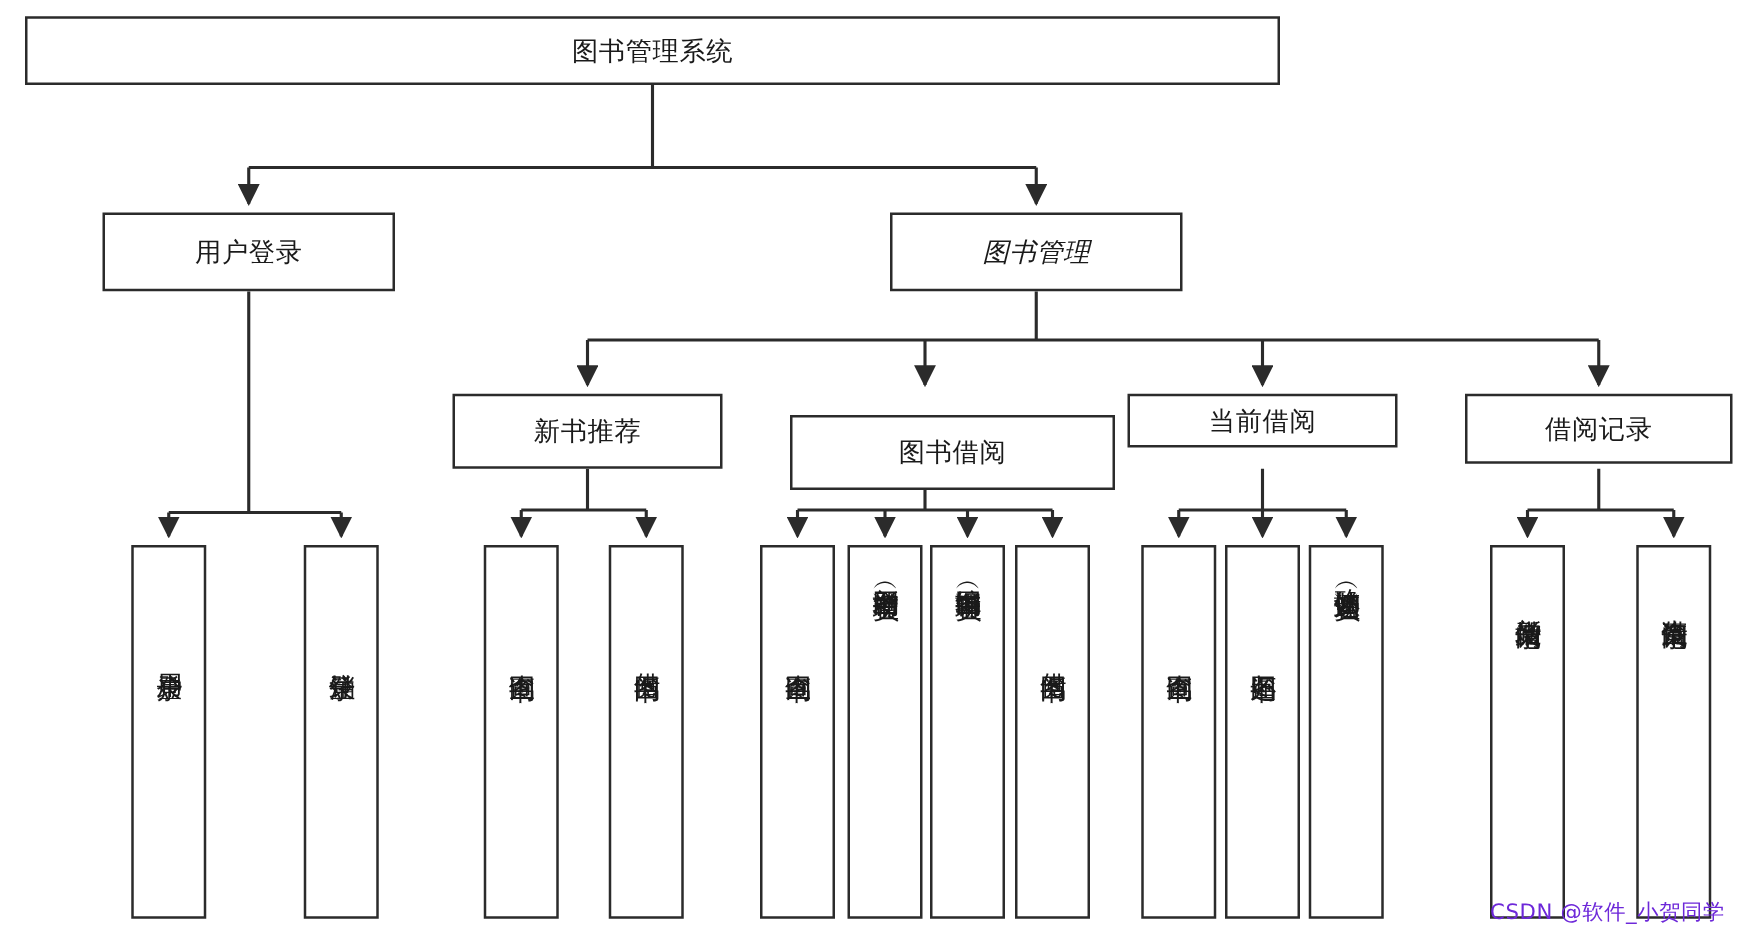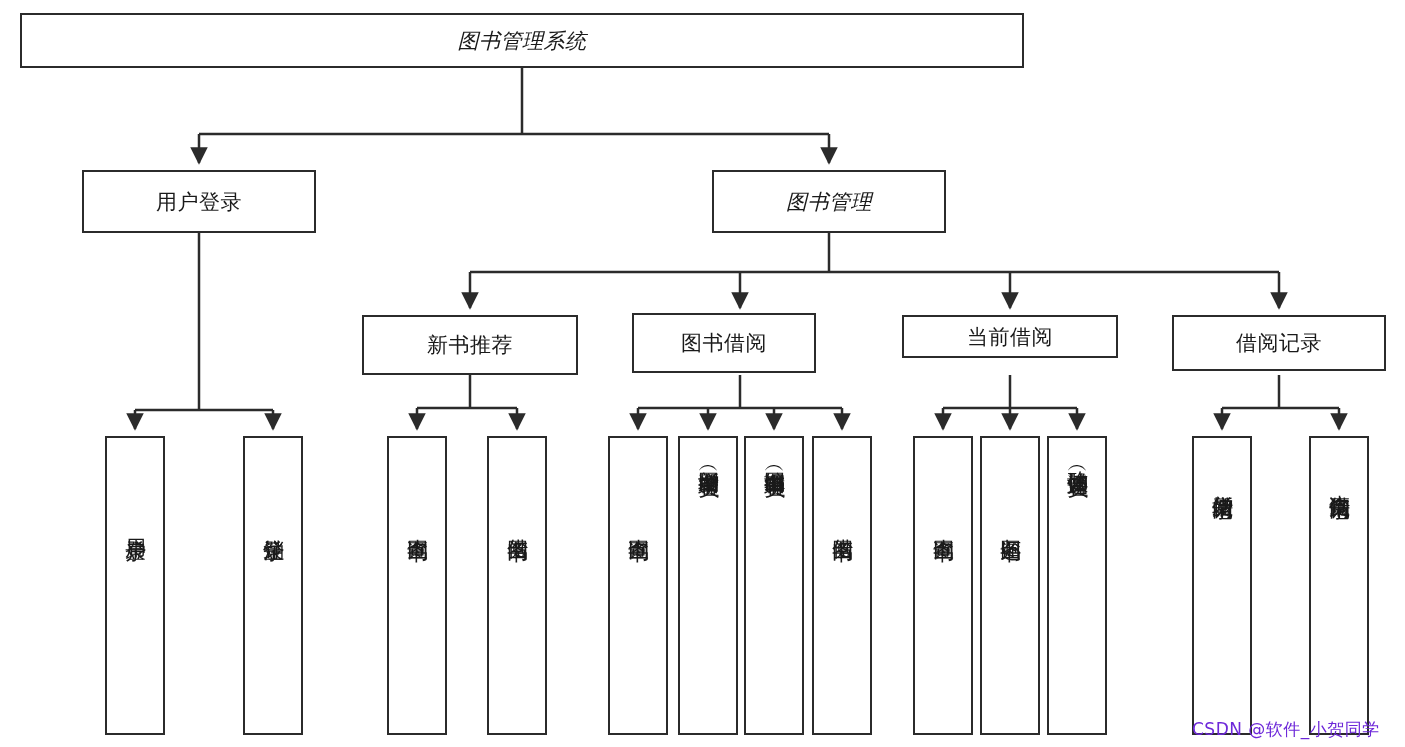--- a/index.html
+++ b/index.html
@@ -112,37 +112,37 @@
       <path d="M 1010 408 L 1010 429" marker-end="url(#arrow)"></path>
       <path d="M 1077 408 L 1077 429" marker-end="url(#arrow)"></path>
 
       <path d="M 1279 375 L 1279 408"></path>
       <path d="M 1222 408 L 1339 408"></path>
       <path d="M 1222 408 L 1222 429" marker-end="url(#arrow)"></path>
       <path d="M 1339 408 L 1339 429" marker-end="url(#arrow)"></path>
     </g>
   </svg>
 
-  <div class="node h-node" style="left:20px; top:13px; width:1004px; height:55px;font-style:italic;">
+  <div class="node h-node" style="left:20px; top:13px; width:1004px; height:55px;">
     <span>图书管理系统</span>
   </div>
 
   <div class="node h-node" style="left:82px; top:170px; width:234px; height:63px;">
     <span>用户登录</span>
   </div>
 
   <div class="node h-node" style="left:712px; top:170px; width:234px; height:63px;font-style:italic;">
     <span>图书管理</span>
   </div>
 
   <div class="node h-node" style="left:362px; top:315px; width:216px; height:60px;">
     <span>新书推荐</span>
   </div>
 
-  <div class="node h-node" style="left:632px; top:313px; width:184px; height:60px;align-items:center;">
+  <div class="node h-node" style="left:632px; top:332px; width:260px; height:60px;align-items:center;">
     <span>图书借阅</span>
   </div>
 
   <div class="node h-node" style="left:902px; top:315px; width:216px; height:43px;">
     <span>当前借阅</span>
   </div>
 
   <div class="node h-node" style="left:1172px; top:315px; width:214px; height:56px;">
     <span>借阅记录</span>
   </div>

